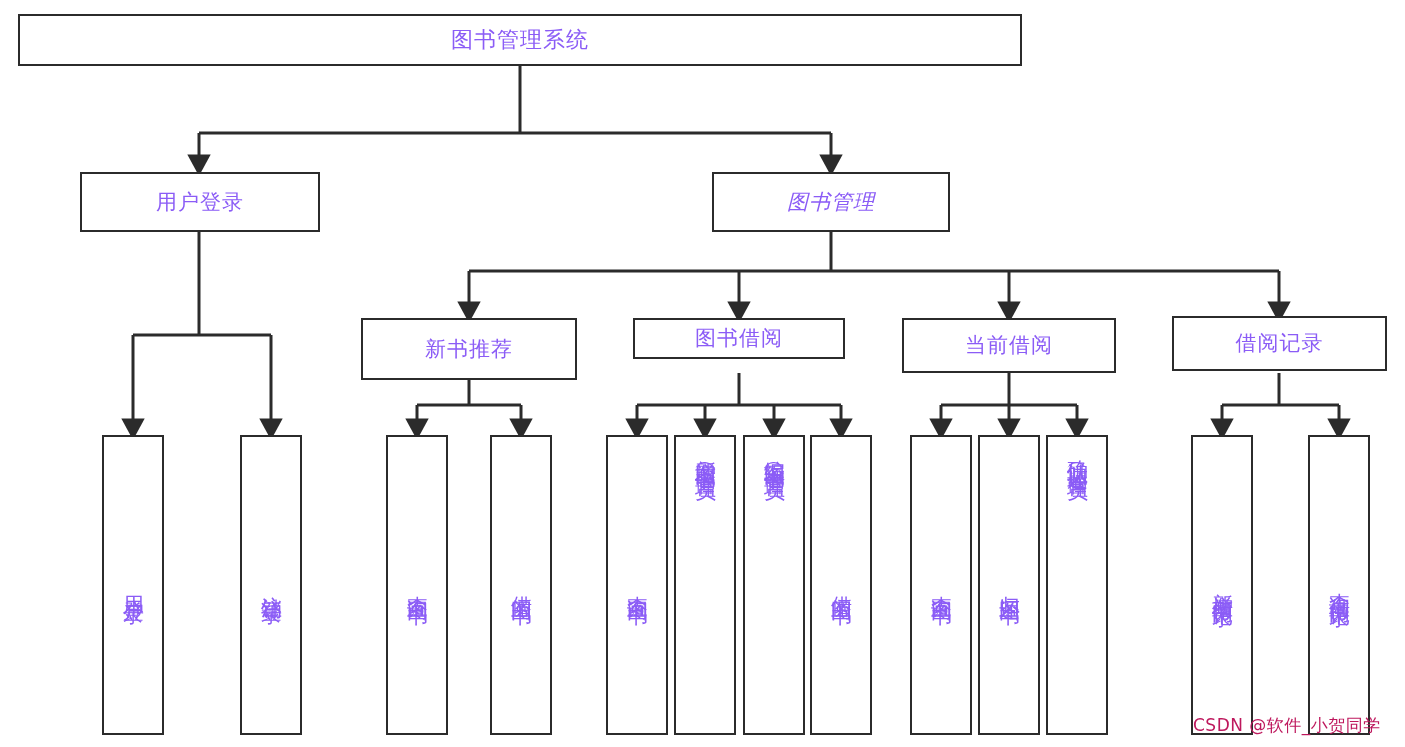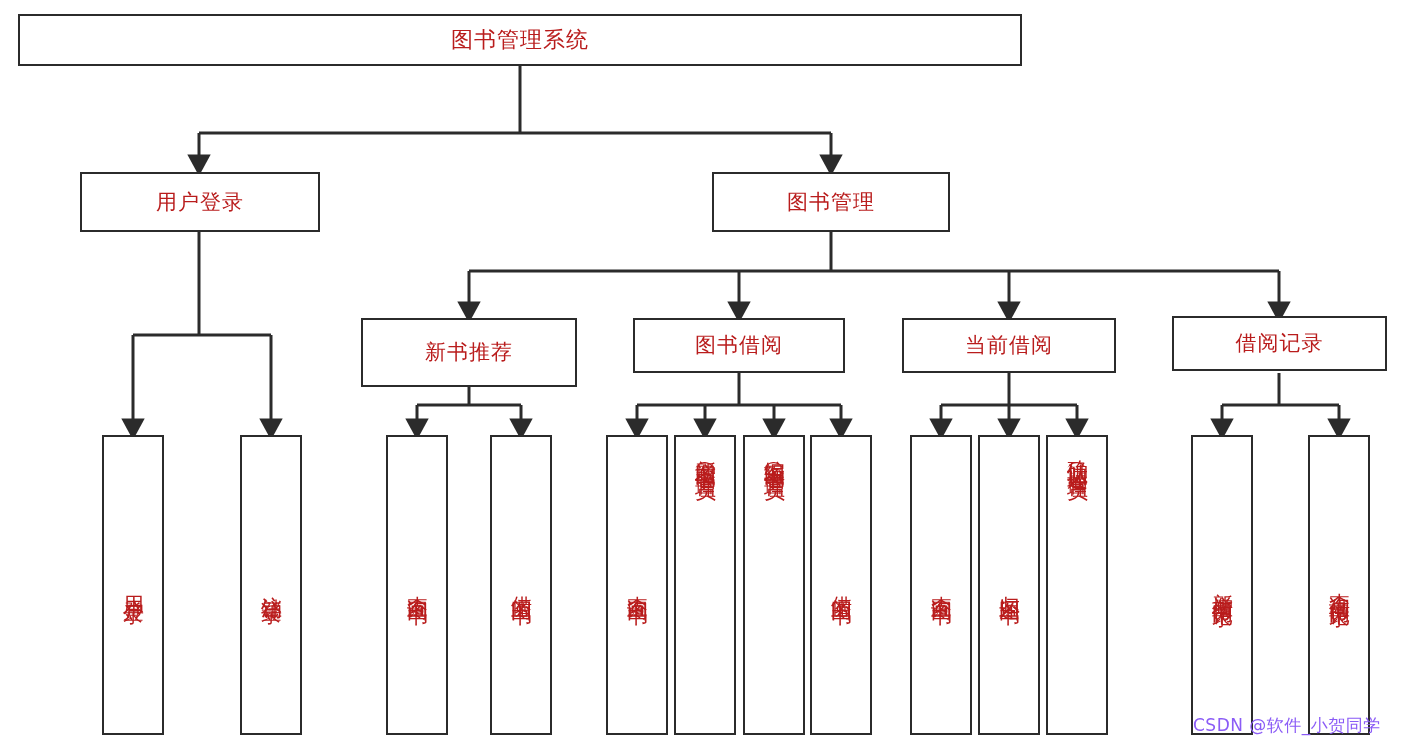--- a/index.html
+++ b/index.html
@@ -34,21 +34,21 @@
     border: 2.5px solid #2b2b2b;
     display: flex;
     align-items: center;
     justify-content: center;
     z-index: 2;
   }
   .node .label {
     font-size: 21px;
     line-height: 1.15;
     letter-spacing: 1px;
-    color: #b91c1c;
+    color: #8b5cf6;
     white-space: nowrap;
   }
   
   .node.root .label { font-size: 22px; }
 
   
   .node.vert {
     align-items: flex-start;
     justify-content: center;
     padding-top: 6px;
@@ -61,21 +61,21 @@
     line-height: 1;
     white-space: nowrap;
   }
   .node.vert.centered {
     align-items: center;
     padding-top: 0;
   }
   .watermark {
     position: absolute;
     font-size: 17px;
-    color: #8b5cf6;
+    color: #be185d;
     letter-spacing: 0.5px;
     white-space: nowrap;
     z-index: 5;
   }
 </style>
 </head>
 <body>
 
 <div id="canvas">
 
@@ -129,28 +129,28 @@
     </g>
   </svg>
 
   <div class="node root" style="left:18px; top:14px; width:1004px; height:52px;">
     <span class="label">图书管理系统</span>
   </div>
 
   <div class="node" style="left:80px; top:172px; width:240px; height:60px;">
     <span class="label">用户登录</span>
   </div>
-  <div class="node" style="left:712px; top:172px; width:238px; height:60px;">
+  <div class="node" style="left:712px; top:172px; width:238px; height:60px;font-style:italic;">
     <span class="label">图书管理</span>
   </div>
 
-  <div class="node" style="left:361px; top:318px; width:216px; height:69px;">
+  <div class="node" style="left:361px; top:318px; width:216px; height:62px;">
     <span class="label">新书推荐</span>
   </div>
-  <div class="node" style="left:633px; top:318px; width:212px; height:55px;">
+  <div class="node" style="left:633px; top:318px; width:212px; height:41px;">
     <span class="label">图书借阅</span>
   </div>
   <div class="node" style="left:902px; top:318px; width:214px; height:55px;align-items:center;">
     <span class="label">当前借阅</span>
   </div>
   <div class="node" style="left:1172px; top:316px; width:215px; height:55px;">
     <span class="label">借阅记录</span>
   </div>
 
   <div class="node vert centered" style="left:102px; top:435px; width:62px; height:300px;">

